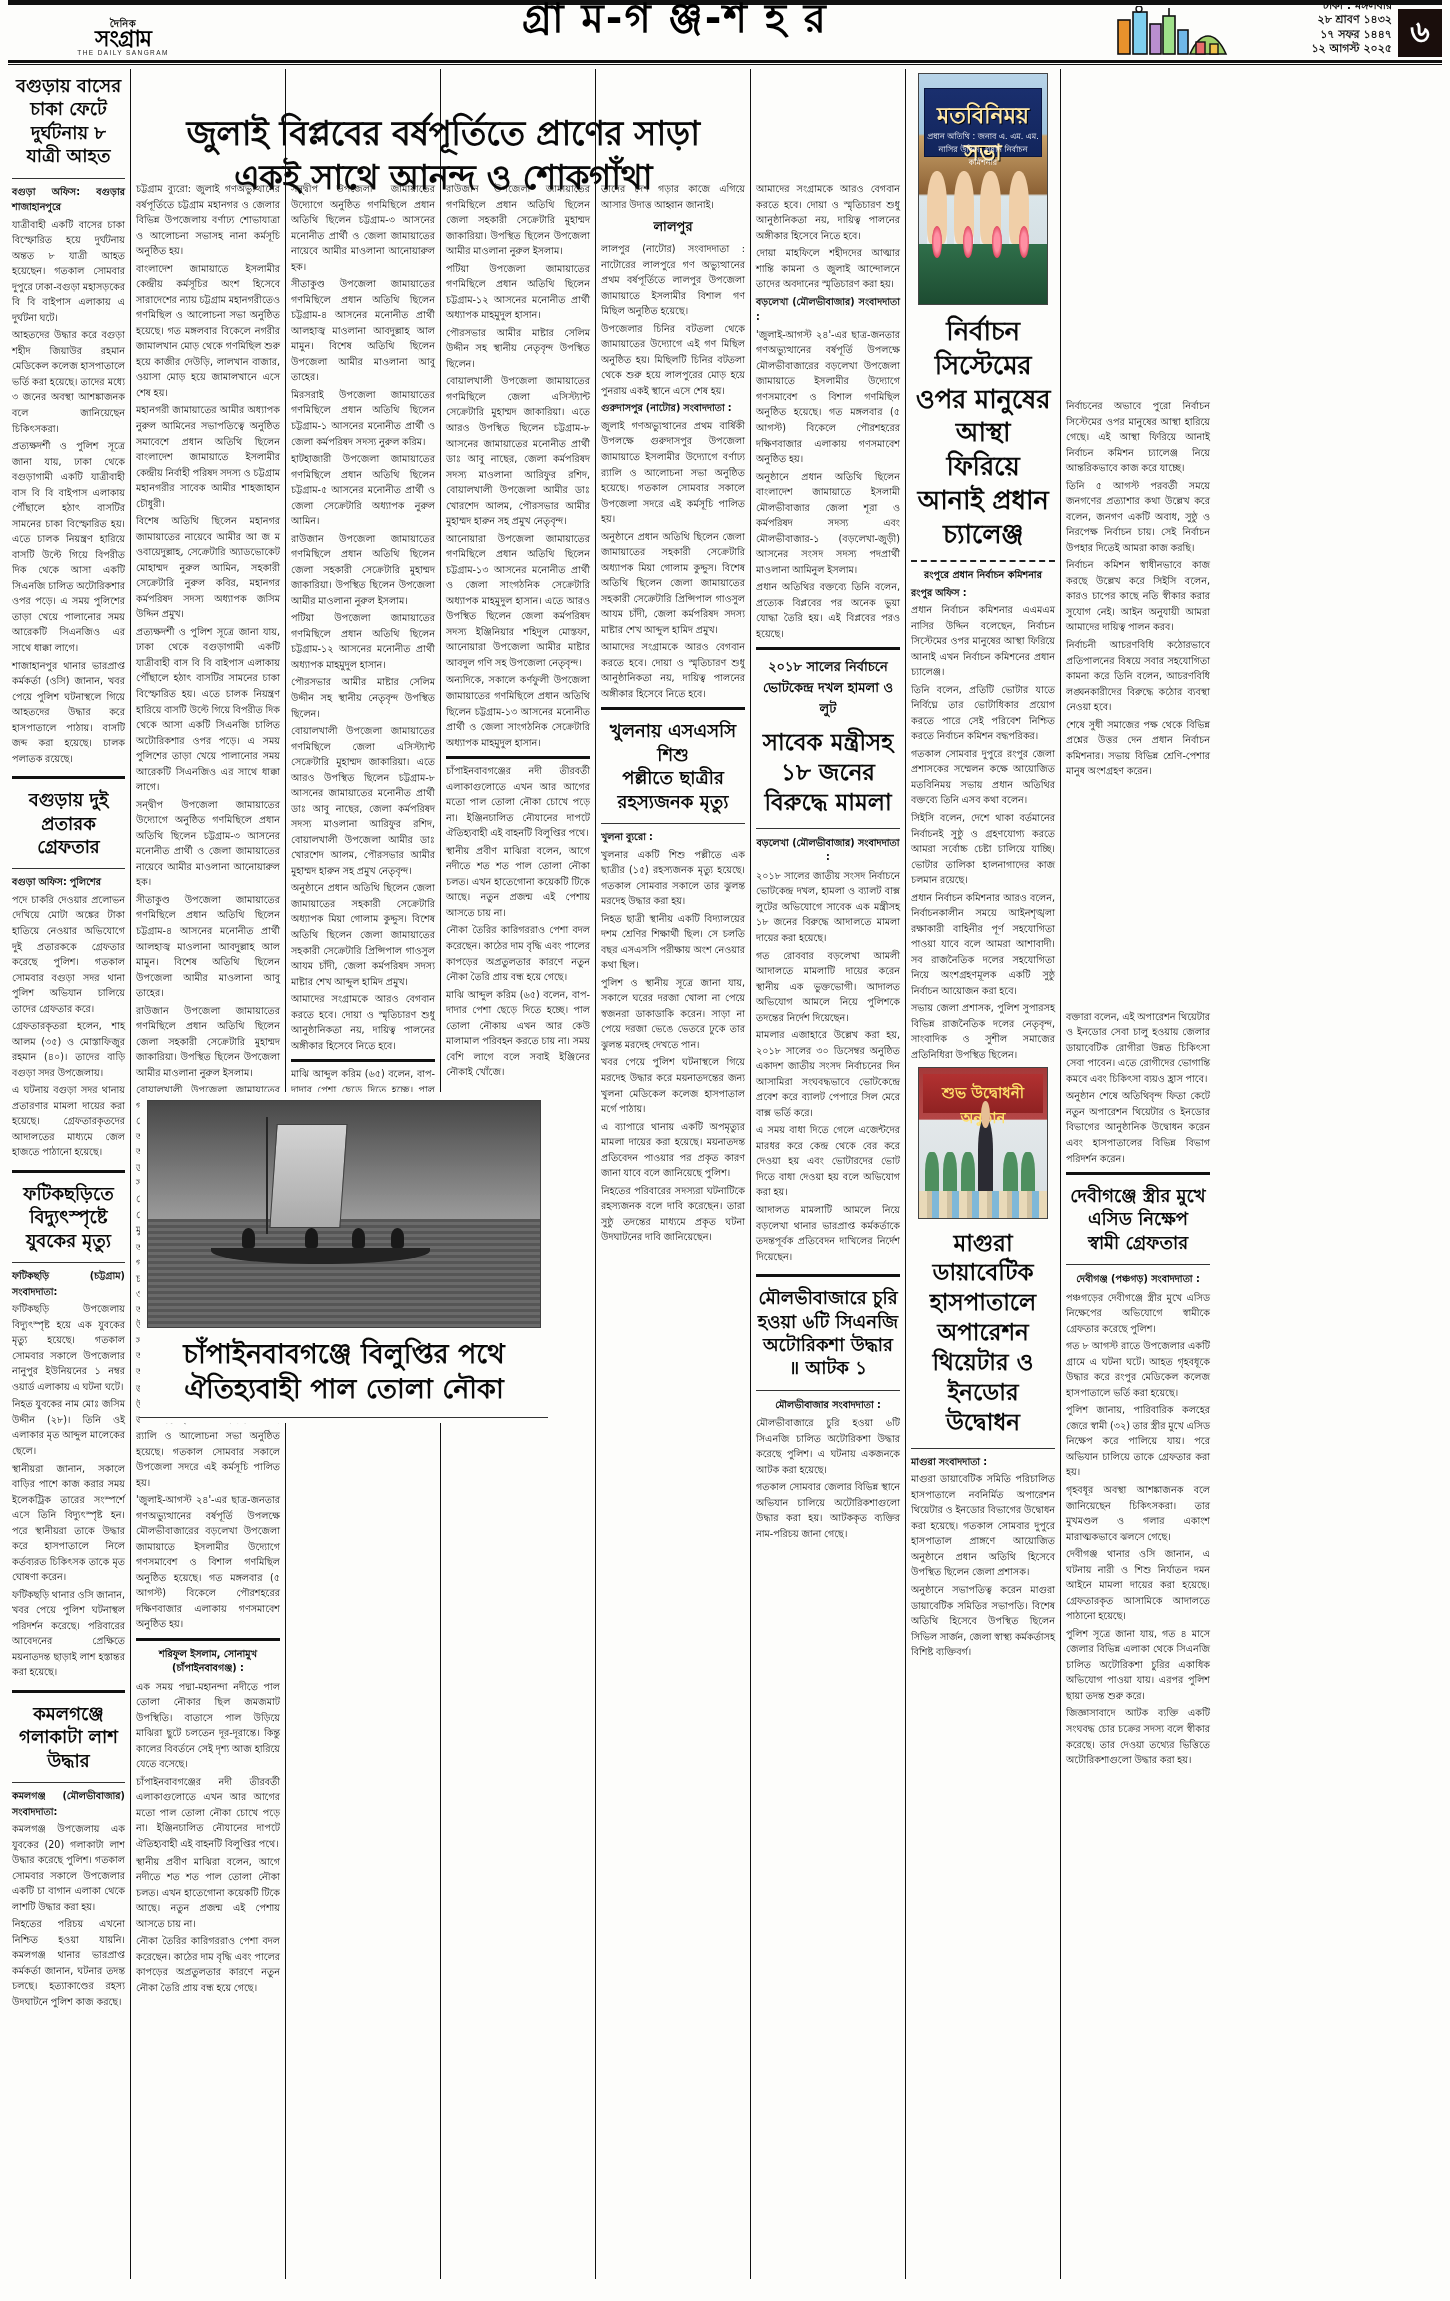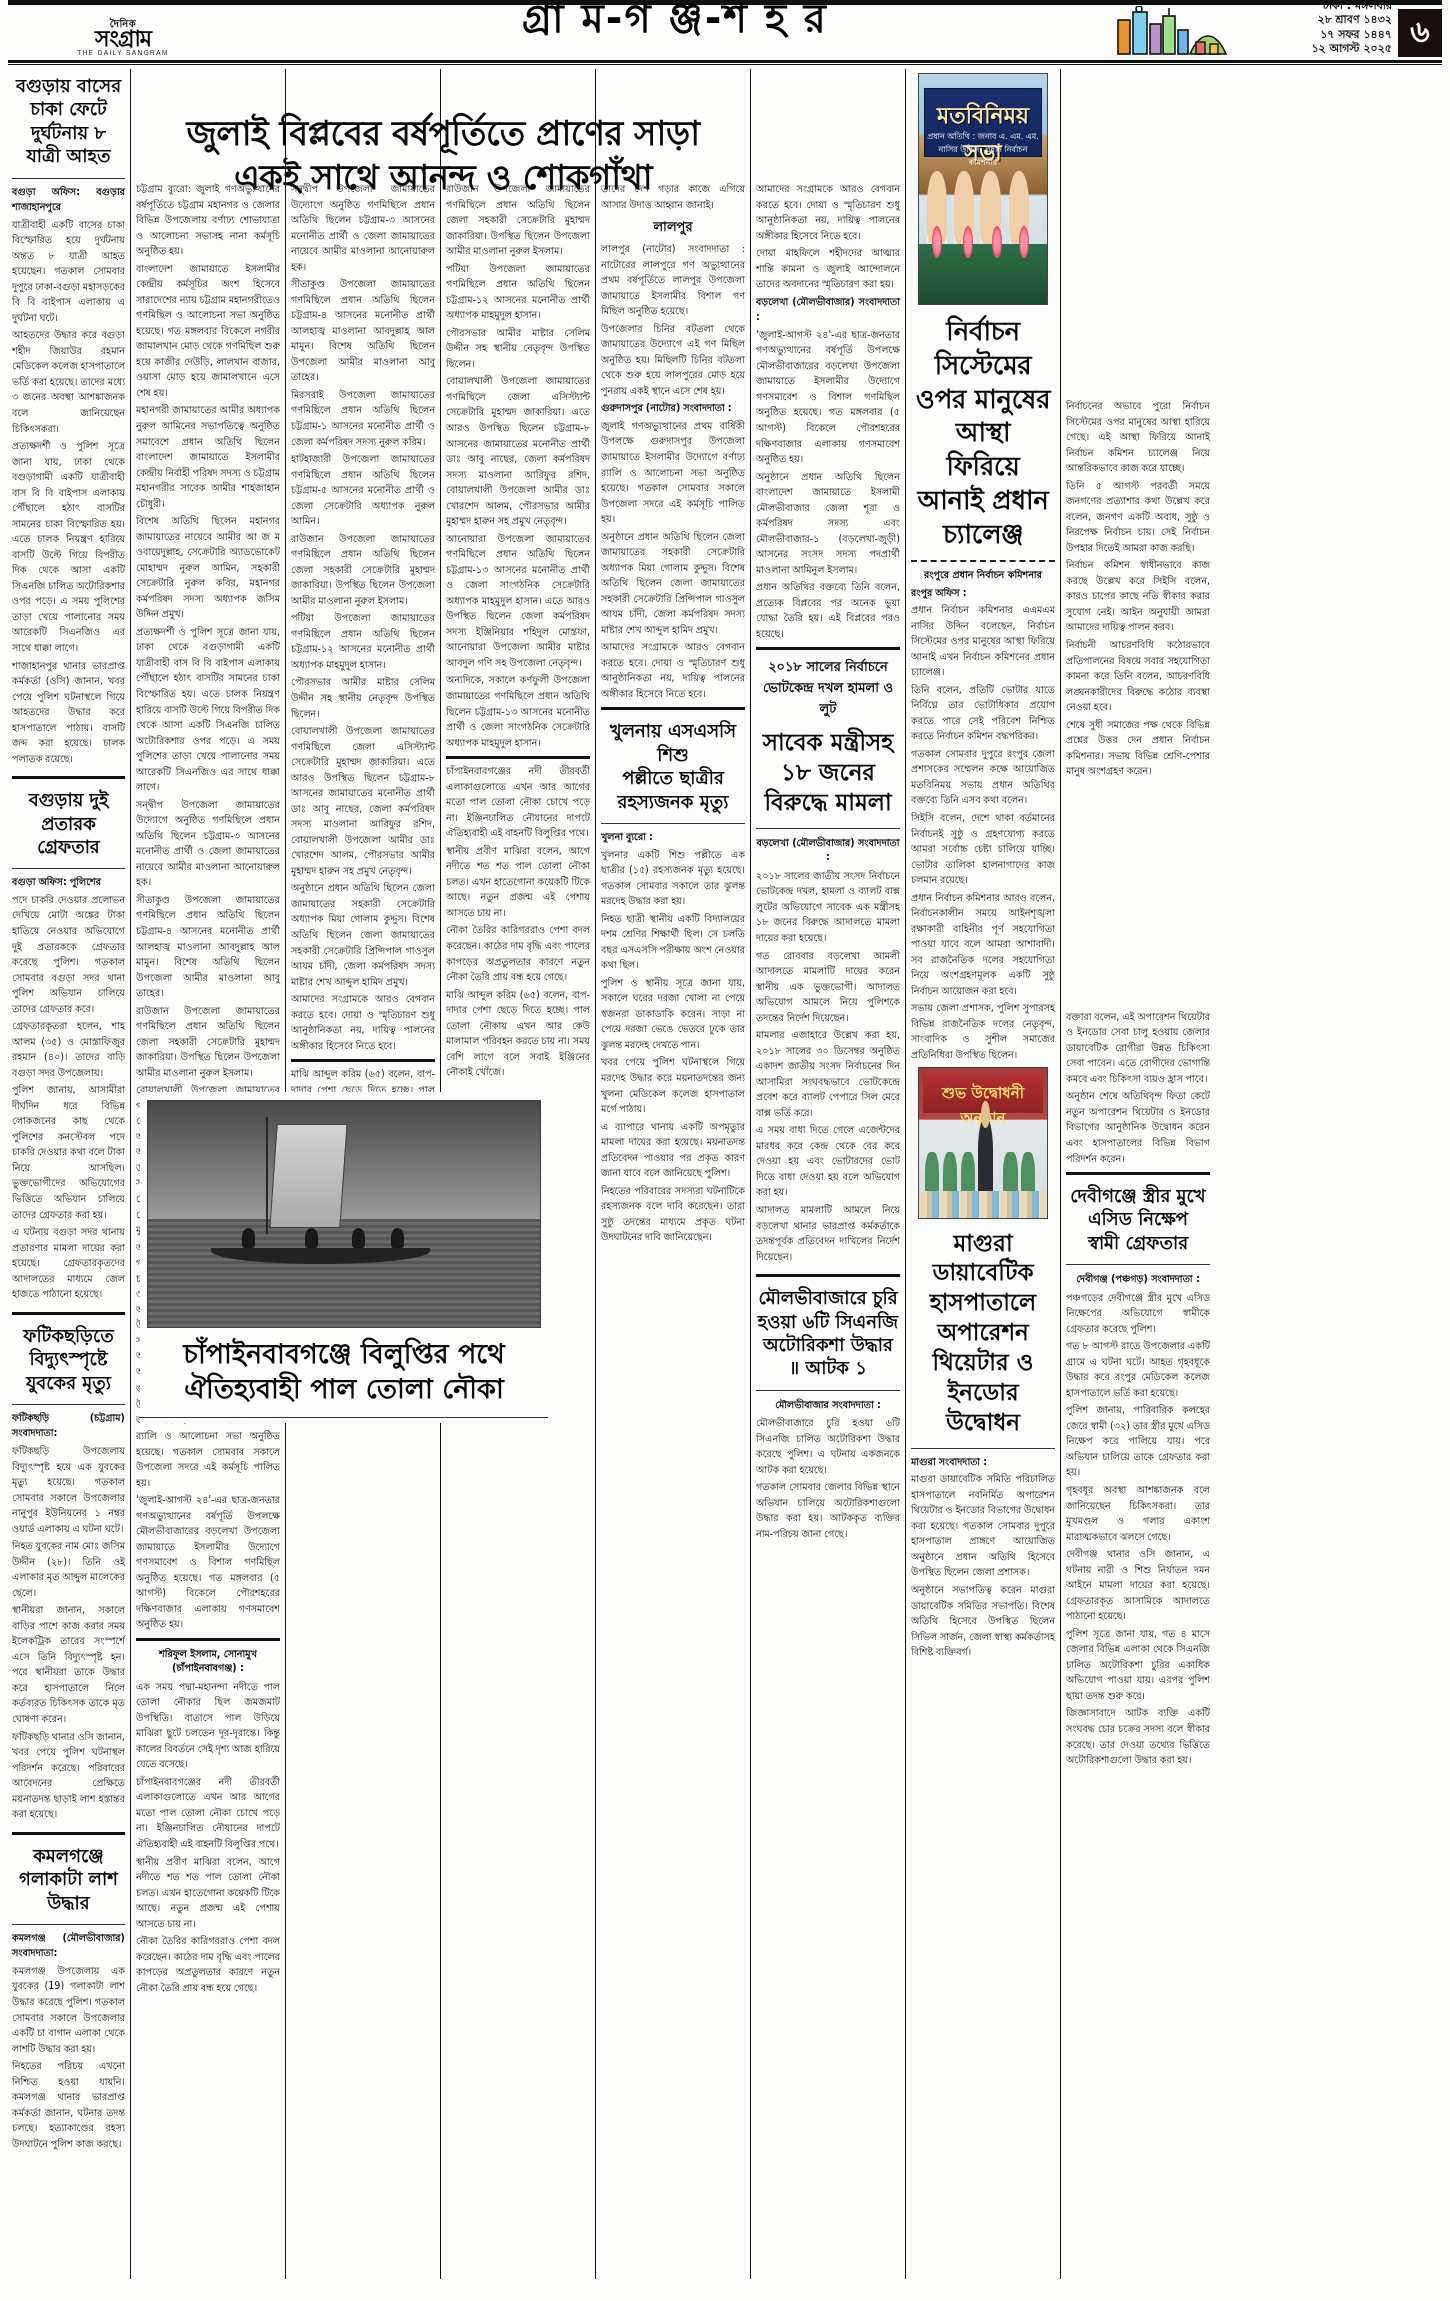--- a/index.html
+++ b/index.html
@@ -343,21 +343,20 @@
       </div>
 
       <div class="thick-rule"></div>
 
       <div class="blk">
         <h2 class="hd">বগুড়ায় দুই প্রতারক গ্রেফতার</h2>
         <div class="thin-rule"></div>
         <p class="para"><span class="byline">বগুড়া অফিস: পুলিশের</span></p>
         <p class="para">পদে চাকরি দেওয়ার প্রলোভন দেখিয়ে মোটা অঙ্কের টাকা হাতিয়ে নেওয়ার অভিযোগে দুই প্রতারককে গ্রেফতার করেছে পুলিশ। গতকাল সোমবার বগুড়া সদর থানা পুলিশ অভিযান চালিয়ে তাদের গ্রেফতার করে।</p>
         <p class="para">গ্রেফতারকৃতরা হলেন, শাহ আলম (৩৫) ও মোস্তাফিজুর রহমান (৪০)। তাদের বাড়ি বগুড়া সদর উপজেলায়।</p>
-        <p class="para">পুলিশ জানায়, আসামীরা দীর্ঘদিন ধরে বিভিন্ন লোকজনের কাছ থেকে পুলিশের কনস্টেবল পদে চাকরি দেওয়ার কথা বলে টাকা নিয়ে আসছিল। ভুক্তভোগীদের অভিযোগের ভিত্তিতে অভিযান চালিয়ে তাদের গ্রেফতার করা হয়।</p>
         <p class="para">এ ঘটনায় বগুড়া সদর থানায় প্রতারণার মামলা দায়ের করা হয়েছে। গ্রেফতারকৃতদের আদালতের মাধ্যমে জেল হাজতে পাঠানো হয়েছে।</p>
       </div>
 
       <div class="thick-rule"></div>
 
       <div class="blk">
         <h2 class="hd">ফটিকছড়িতে বিদ্যুৎস্পৃষ্টে যুবকের মৃত্যু</h2>
         <div class="thin-rule"></div>
         <p class="para"><span class="byline">ফটিকছড়ি (চট্টগ্রাম) সংবাদদাতা:</span></p>
         <p class="para">ফটিকছড়ি উপজেলায় বিদ্যুৎস্পৃষ্ট হয়ে এক যুবকের মৃত্যু হয়েছে। গতকাল সোমবার সকালে উপজেলার নানুপুর ইউনিয়নের ১ নম্বর ওয়ার্ড এলাকায় এ ঘটনা ঘটে।</p>
@@ -365,21 +364,21 @@
         <p class="para">স্থানীয়রা জানান, সকালে বাড়ির পাশে কাজ করার সময় ইলেকট্রিক তারের সংস্পর্শে এসে তিনি বিদ্যুৎস্পৃষ্ট হন। পরে স্থানীয়রা তাকে উদ্ধার করে হাসপাতালে নিলে কর্তব্যরত চিকিৎসক তাকে মৃত ঘোষণা করেন।</p>
         <p class="para">ফটিকছড়ি থানার ওসি জানান, খবর পেয়ে পুলিশ ঘটনাস্থল পরিদর্শন করেছে। পরিবারের আবেদনের প্রেক্ষিতে ময়নাতদন্ত ছাড়াই লাশ হস্তান্তর করা হয়েছে।</p>
       </div>
 
       <div class="thick-rule"></div>
 
       <div class="blk">
         <h2 class="hd">কমলগঞ্জে গলাকাটা লাশ উদ্ধার</h2>
         <div class="thin-rule"></div>
         <p class="para"><span class="byline">কমলগঞ্জ (মৌলভীবাজার) সংবাদদাতা:</span></p>
-        <p class="para">কমলগঞ্জ উপজেলায় এক যুবকের (19) গলাকাটা লাশ উদ্ধার করেছে পুলিশ। গতকাল সোমবার সকালে উপজেলার একটি চা বাগান এলাকা থেকে লাশটি উদ্ধার করা হয়।</p>
+        <p class="para">কমলগঞ্জ উপজেলায় এক যুবকের (20) গলাকাটা লাশ উদ্ধার করেছে পুলিশ। গতকাল সোমবার সকালে উপজেলার একটি চা বাগান এলাকা থেকে লাশটি উদ্ধার করা হয়।</p>
         <p class="para">নিহতের পরিচয় এখনো নিশ্চিত হওয়া যায়নি। কমলগঞ্জ থানার ভারপ্রাপ্ত কর্মকর্তা জানান, ঘটনার তদন্ত চলছে। হত্যাকাণ্ডের রহস্য উদঘাটনে পুলিশ কাজ করছে।</p>
       </div>
 
     </div>
 
     <div class="vrule"></div>
 
     <div class="col">
       <div style="height:112px"></div>
       <p class="para">চট্টগ্রাম ব্যুরো: জুলাই গণঅভ্যুত্থানের বর্ষপূর্তিতে চট্টগ্রাম মহানগর ও জেলার বিভিন্ন উপজেলায় বর্ণাঢ্য শোভাযাত্রা ও আলোচনা সভাসহ নানা কর্মসূচি অনুষ্ঠিত হয়।</p>

